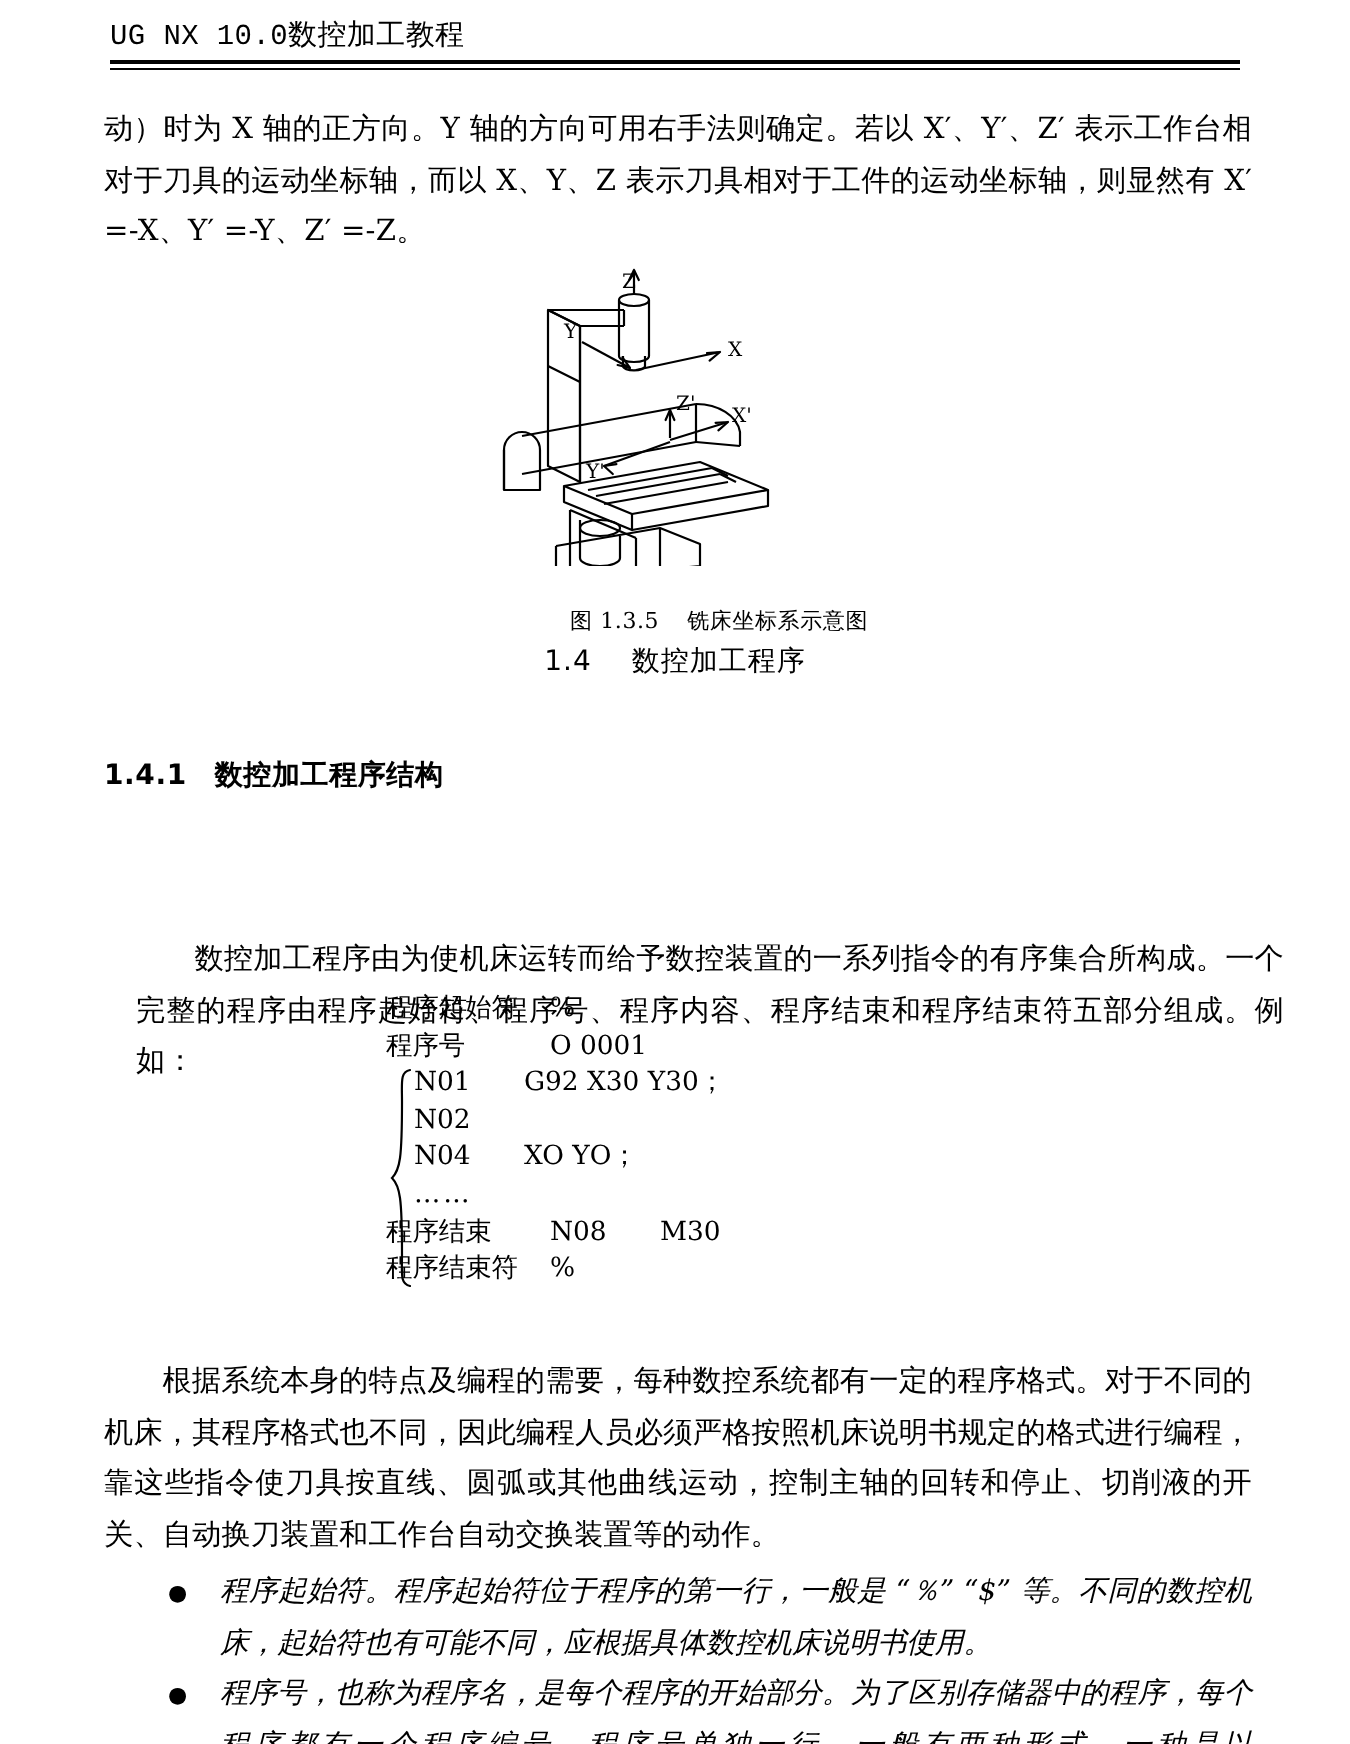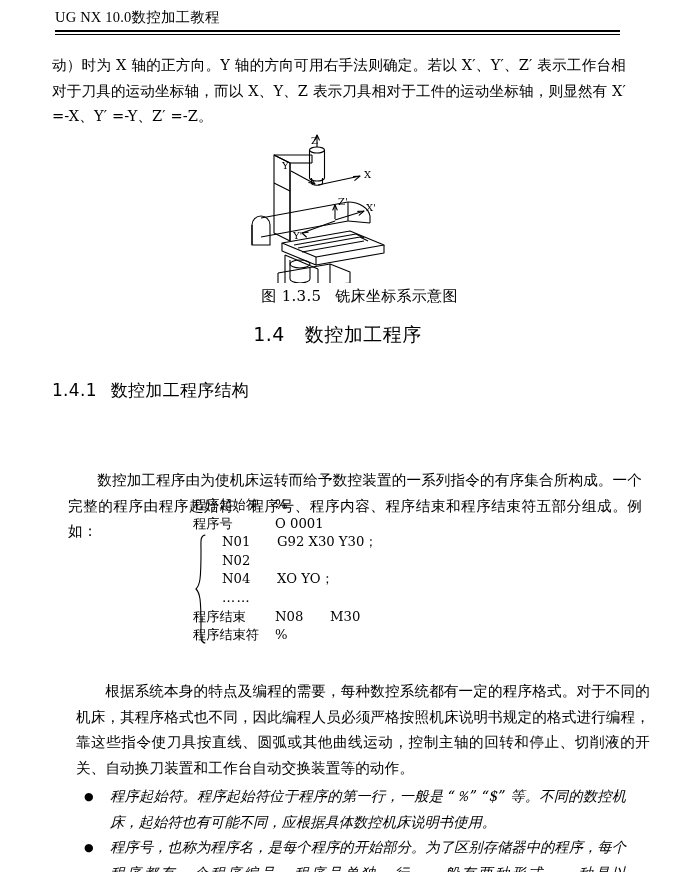--- a/index.html
+++ b/index.html
@@ -17,21 +17,21 @@
   }
 
   
   .page-header {
     position: absolute;
     left: 55px;
     top: 8px;
     width: 565px;
   }
   .page-header .hdr-title {
-    font-family: Liberation Serif, serif;
+    font-family: Liberation Mono, monospace;
     font-size: 14.5px;
     letter-spacing: 0.2px;
     white-space: nowrap;
     padding-bottom: 3px;
   }
   .page-header .rule-thick {
     height: 2px;
     background: #000;
   }
   .page-header .rule-gap {
@@ -68,48 +68,48 @@
     left: 0;
     top: 133px;
     width: 675px;
     text-align: center;
   }
   .figure-svg-wrap {
     display: block;
     margin: 0 auto;
   }
   .figure-caption {
-    font-size: 15px;
-    margin-top: 4px;
+    font-size: 11px;
+    margin-top: 20px;
     letter-spacing: 0.3px;
     padding-left: 44px;
   }
   .cap-gap { display: inline-block; width: 14px; }
 
   
   .heading-1 {
     position: absolute;
     left: 0;
     top: 322px;
     width: 675px;
     text-align: center;
     font-family: "DejaVu Sans", "Liberation Sans", sans-serif;
-    font-size: 19px;
+    font-size: 14px;
     font-weight: normal;
     letter-spacing: 0.5px;
   }
   .heading-1 .h-gap { display: inline-block; width: 20px; }
 
   .heading-2 {
     position: absolute;
     left: 52px;
     top: 379px;
     font-family: "DejaVu Sans", "Liberation Sans", sans-serif;
-    font-size: 17px;
-    font-weight: normal;
+    font-size: 14px;
+    font-weight: bold;
     letter-spacing: 0.3px;
   }
   .heading-2 .h-gap { display: inline-block; width: 14px; }
 
   .para-1 {
     position: absolute;
     left: 68px;
     top: 425px;
     width: 574px;
     margin-top: 42px;
@@ -162,35 +162,33 @@
     align-items: center;
     white-space: nowrap;
   }
   .content-group .group-brace {
     width: 14px;
     flex: 0 0 14px;
     position: relative;
   }
   .content-group .group-lines {
     flex: 1 1 auto;
-    margin-left: 15px;
   }
   .brace-svg {
     position: absolute;
     left: 1px;
     top: 0;
   }
 
   
   .para-2 {
     position: absolute;
     left: 52px;
     top: 678px;
     width: 574px;
-    margin-left: 24px;
   }
 
   .bullet-list {
     position: absolute;
     left: 52px;
     top: 784px;
     width: 574px;
   }
   .bullet-item {
     position: relative;

